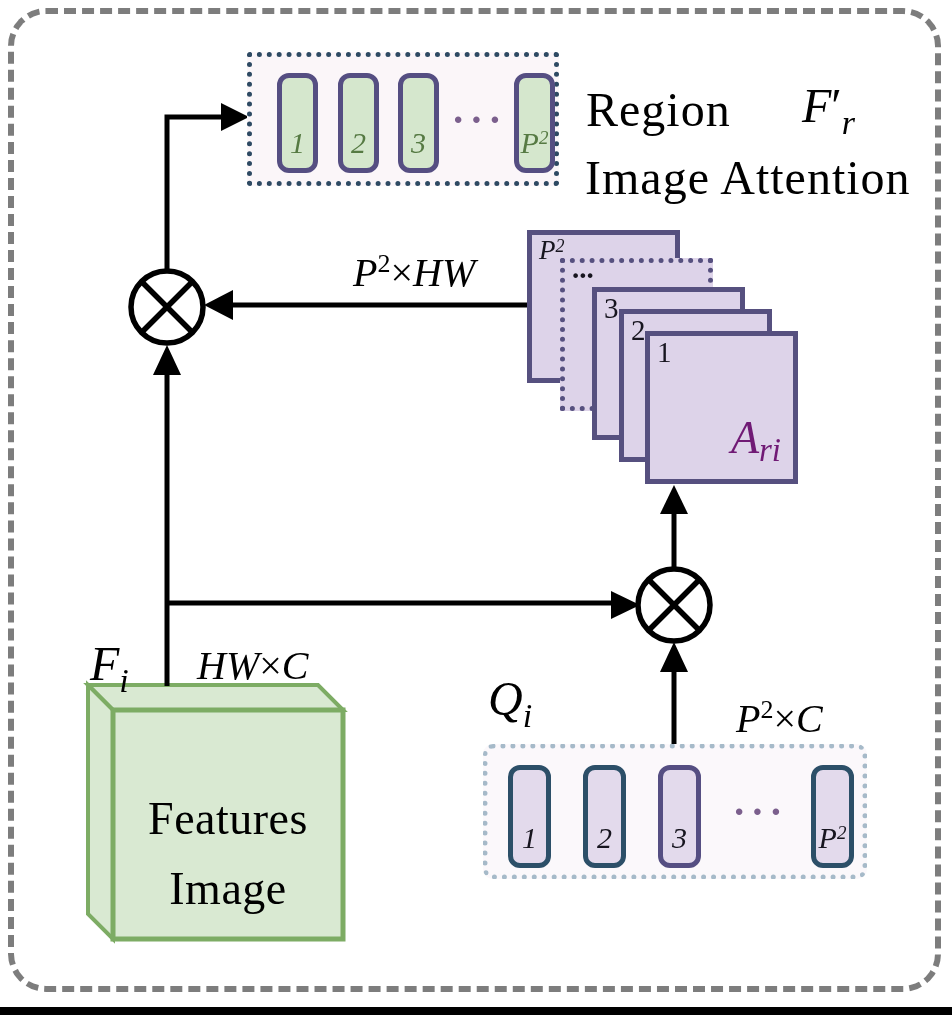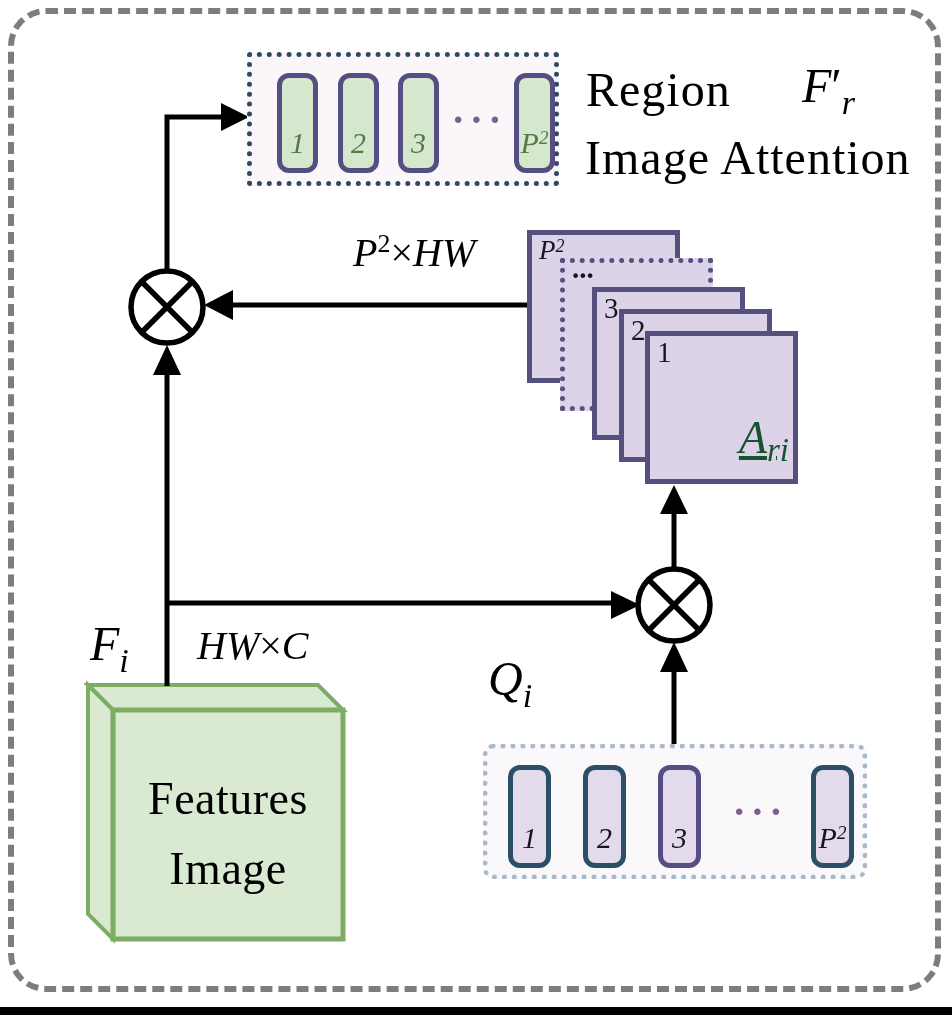--- a/index.html
+++ b/index.html
@@ -45,25 +45,25 @@
 
   
   .sq {
     position:absolute; width:153px; height:153px; z-index:2;
     background:var(--purple-fill); border:5px solid var(--purple-border);
   }
   .sq.dotted { border-style:dotted; }
   .sq .corner { position:absolute; left:7px; top:1px; font-size:29px; line-height:1.1; color:#17151f; }
   .sq .corner.it { font-style:italic; font-size:27px; }
   .sq .corner sup { font-size:18px; vertical-align:7px; }
-  .sq .matvar { position:absolute; right:4px; bottom:12px; font-style:italic; font-size:46px; line-height:1; color:#14532d;text-decoration:underline; }
+  .sq .matvar { position:absolute; right:12px; bottom:12px; font-style:italic; font-size:46px; line-height:1; color:#701a75; }
   .matvar .subsc, .mathvar .subsc { font-size:33px; font-style:italic; }
 
   
-  .t { position:absolute; z-index:3; font-size:48px; line-height:1.1; letter-spacing:1px; white-space:nowrap; }
+  .t { position:absolute; z-index:3; font-size:48px; line-height:1.1; letter-spacing:1px; white-space:nowrap;margin-top:20px; }
   .math { font-size:48px; }
   .math i { letter-spacing:0; }
   .dim { font-size:40px; }
   .dim sup { font-size:26px; vertical-align:14px; }
   .subsc { font-size:34px; font-style:italic; vertical-align:-12px; letter-spacing:0; }
   .cube-label { left:113px; top:764px; width:230px; text-align:center; font-size:46px; line-height:70px; letter-spacing:0.5px; }
   .cube-label span { display:block; }
 </style>
 </head>
 <body>
@@ -152,20 +152,21 @@
 
 
   <span class="t math" style="left:90px; top:618px; letter-spacing:0"><i>F</i><span class="subsc">i</span></span>
   <span class="t dim" style="left:197px; top:624px; letter-spacing:0"><i>HW</i><span>×</span><i>C</i></span>
   <div class="t cube-label">
     <span>Features</span>
     <span>Image</span>
   </div>
 
   <span class="t math" style="left:488px; top:653px; letter-spacing:0"><i>Q</i><span class="subsc">i</span></span>
+  <span class="t dim" style="left:736px; top:676px; letter-spacing:0"><i>P</i><sup>2</sup><span>×</span><i>C</i></span>
 
   <div class="tokens-box query-tokens">
     <div class="vtoken" style="left:20px">
       <span class="num">1</span>
     </div>
     <div class="vtoken" style="left:95px">
       <span class="num">2</span>
     </div>
     <div class="vtoken purple-border" style="left:170px">
       <span class="num">3</span>

